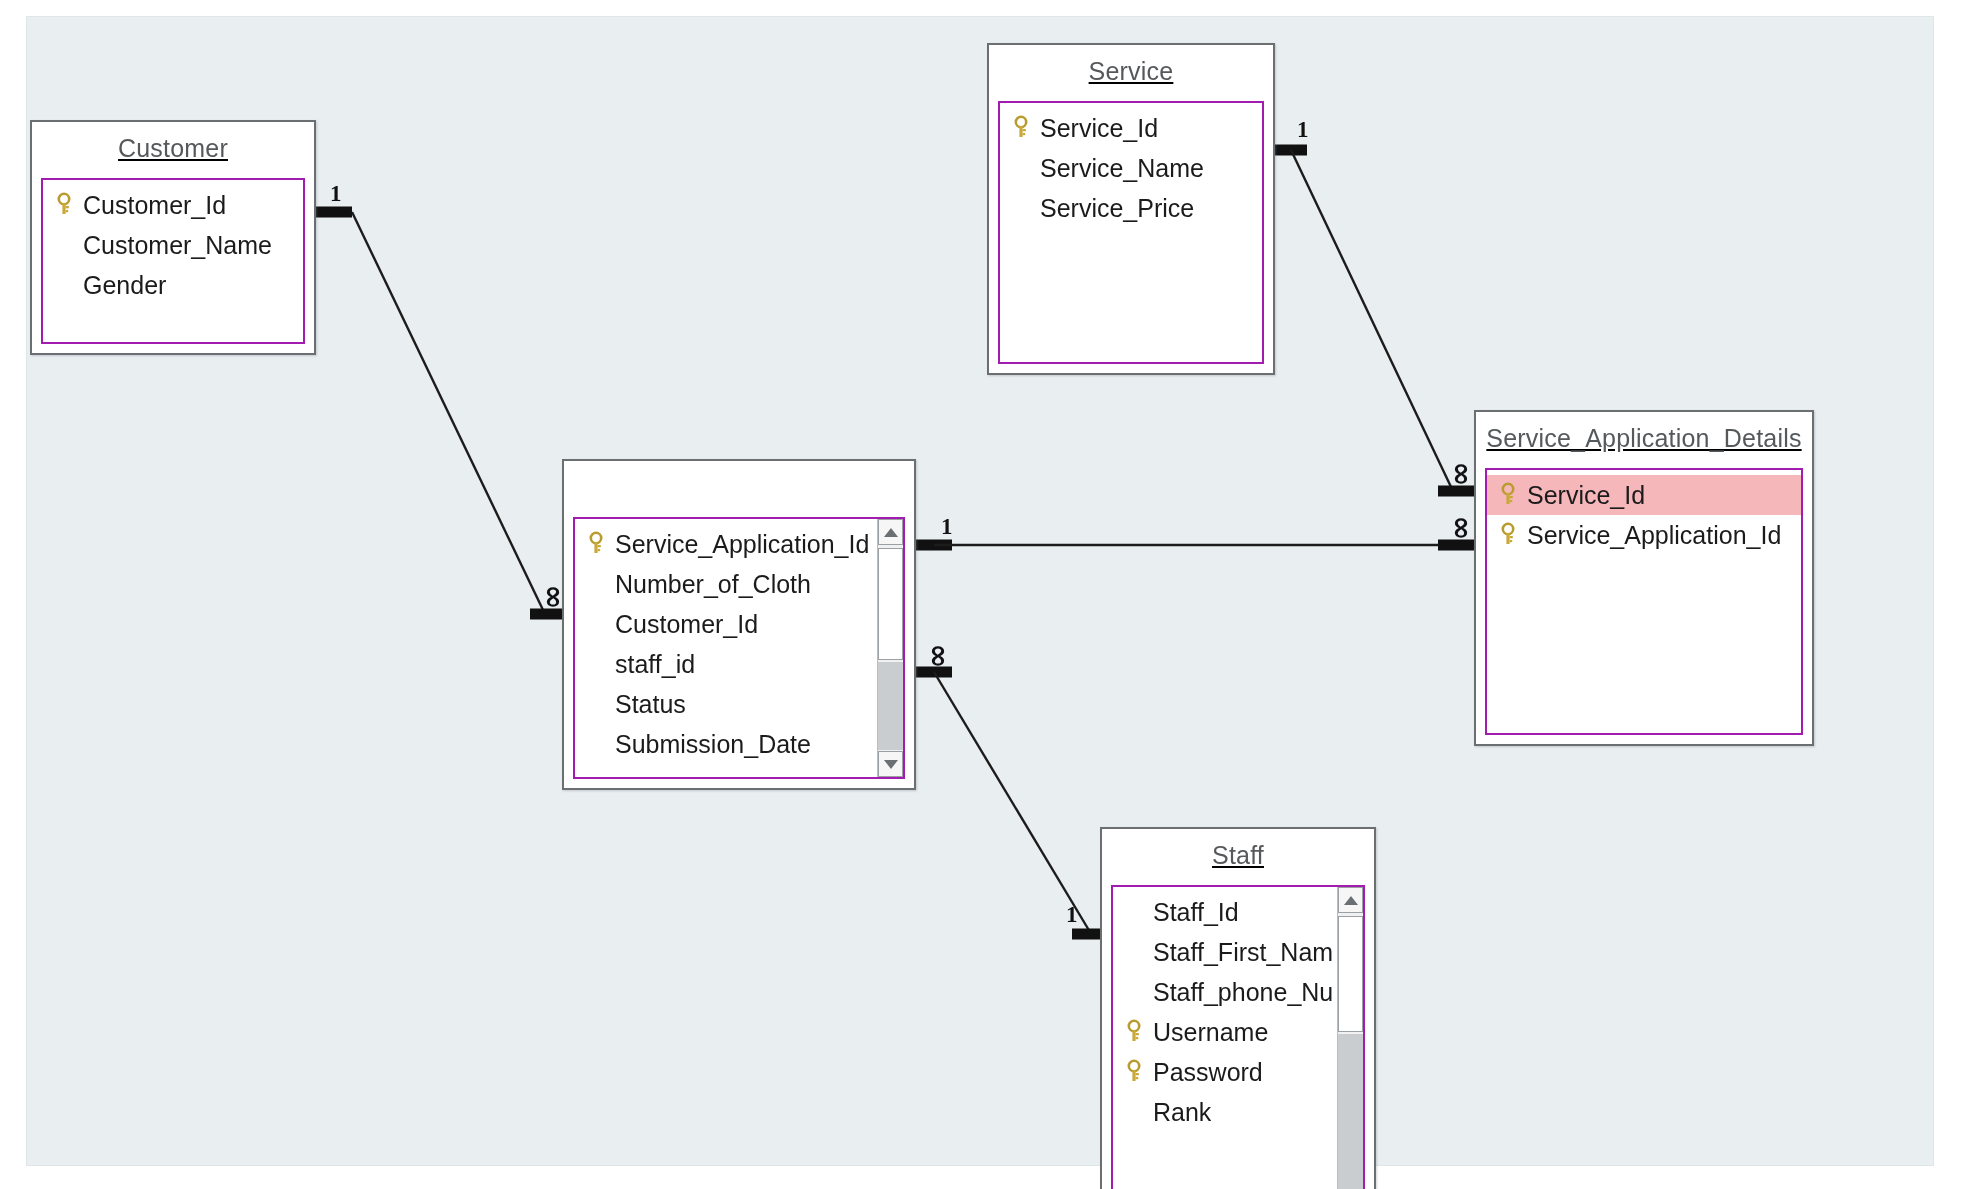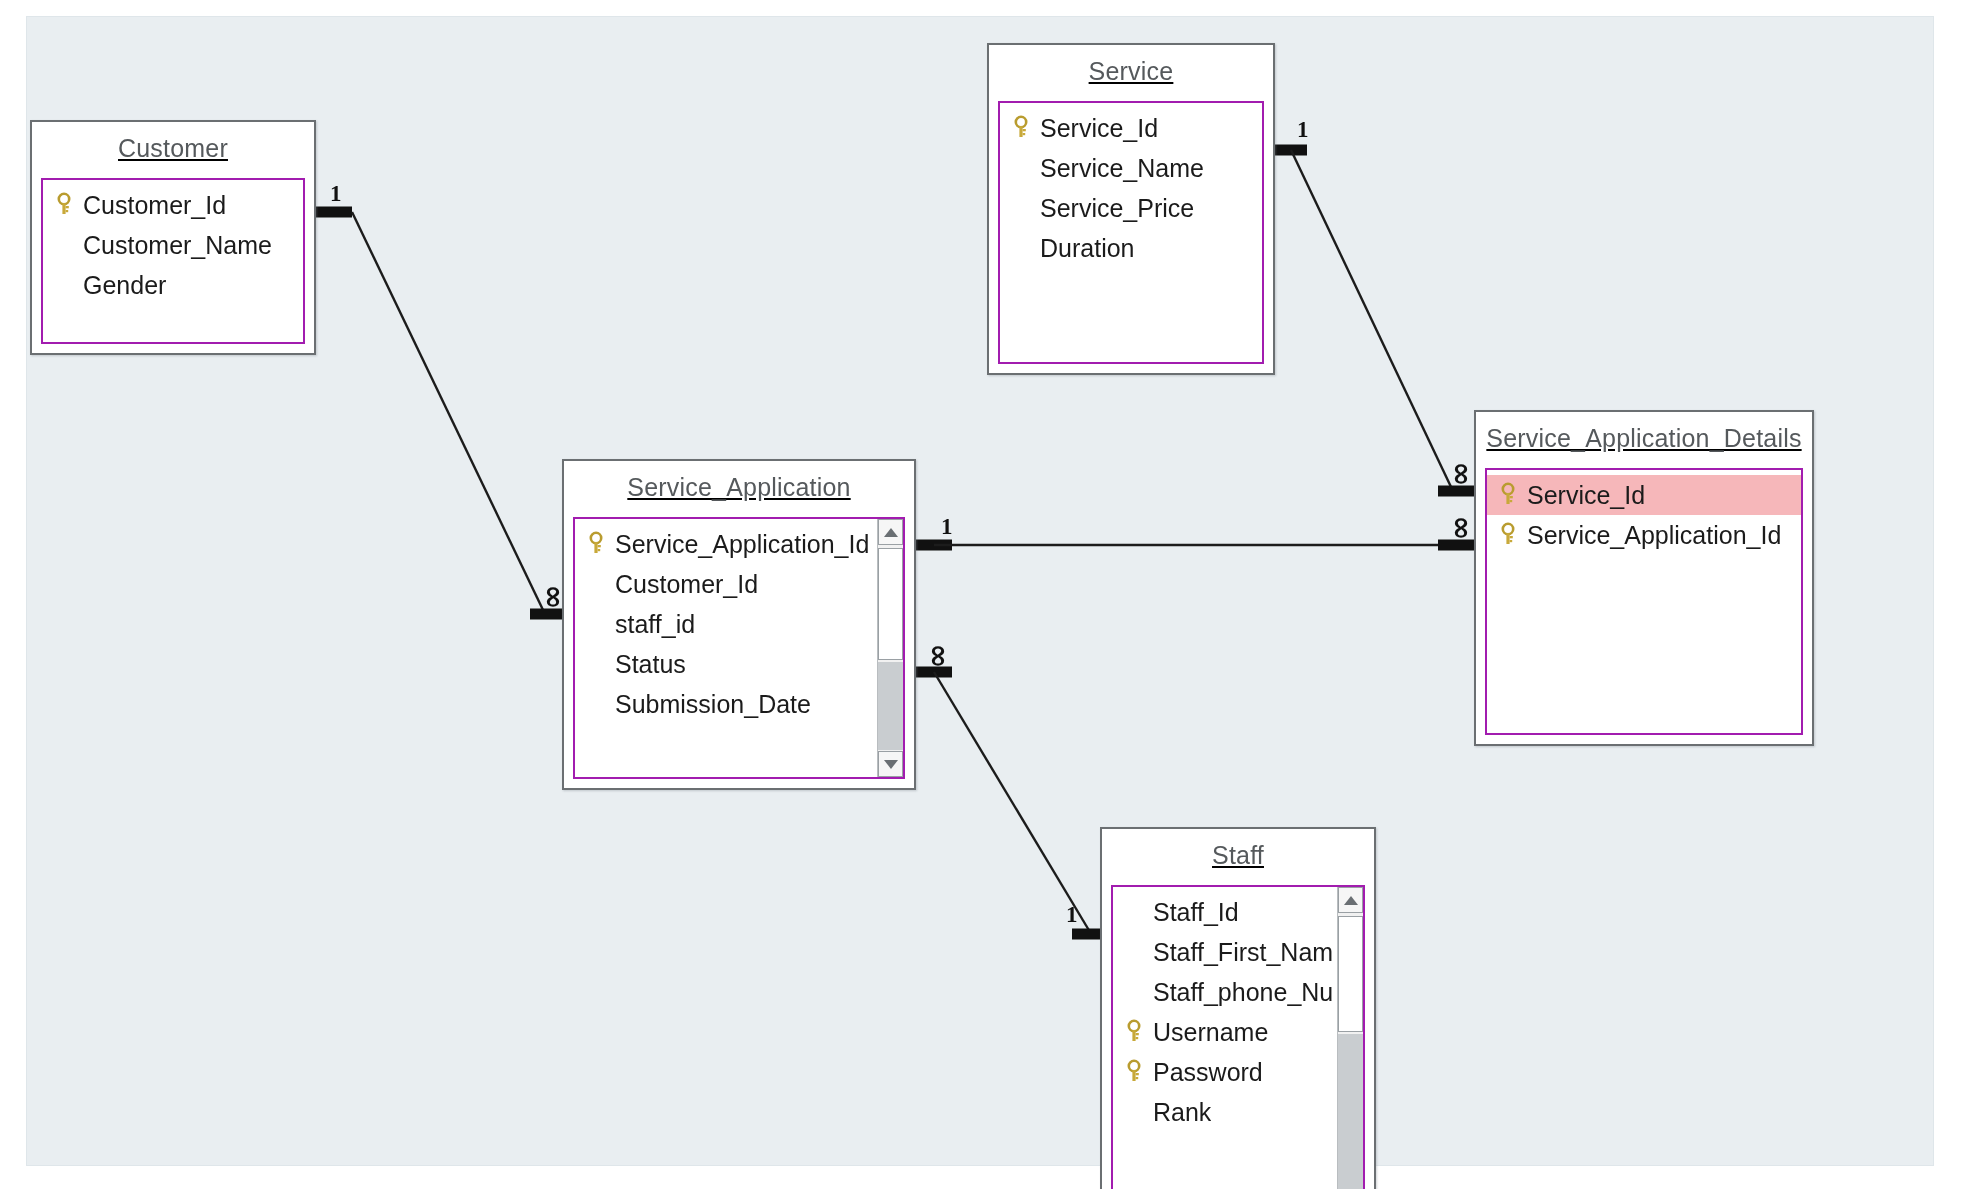--- a/index.html
+++ b/index.html
@@ -275,43 +275,42 @@
         <span class="fname">Service_Id</span>
       </div>
       <div class="field">
         <span class="keyslot"></span>
         <span class="fname">Service_Name</span>
       </div>
       <div class="field">
         <span class="keyslot"></span>
         <span class="fname">Service_Price</span>
       </div>
-      <div class="field">
-        <span class="keyslot"></span>
-        <span class="fname">Duration</span>
-      </div>
     </div>
   </div>
 </div>
 
 <div class="tbl" style="left:562px; top:459px; width:354px; height:331px;">
-  <div class="tbl-title">Service_Application</div>
   <div class="tbl-body" style="top:56px;">
     <div class="fields scrolled">
       <div class="field">
         <span class="keyslot">
           <svg width="22" height="24" viewBox="0 0 22 24">
             <circle cx="11" cy="7" r="5.2" fill="none" stroke="#b99c2f" stroke-width="2.6"></circle>
             <circle cx="11" cy="7" r="1.9" fill="#ffffff"></circle>
             <rect x="9.4" y="11" width="3.2" height="11" fill="#c8a93a"></rect>
             <rect x="12.6" y="14" width="3.2" height="2.3" fill="#c8a93a"></rect>
             <rect x="12.6" y="18" width="2.6" height="2.2" fill="#c8a93a"></rect>
           </svg>
         </span>
         <span class="fname">Service_Application_Id</span>
+      </div>
+      <div class="field">
+        <span class="keyslot"></span>
+        <span class="fname">Number_of_Cloth</span>
       </div>
       <div class="field">
         <span class="keyslot"></span>
         <span class="fname">Customer_Id</span>
       </div>
       <div class="field">
         <span class="keyslot"></span>
         <span class="fname">staff_id</span>
       </div>
       <div class="field">

